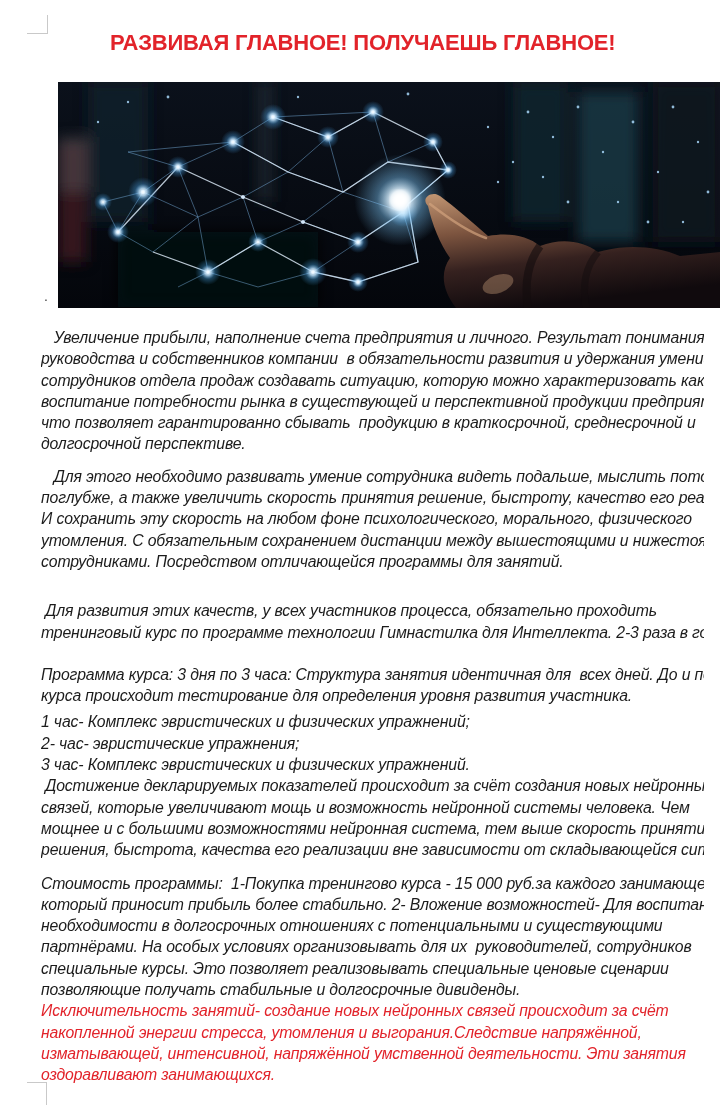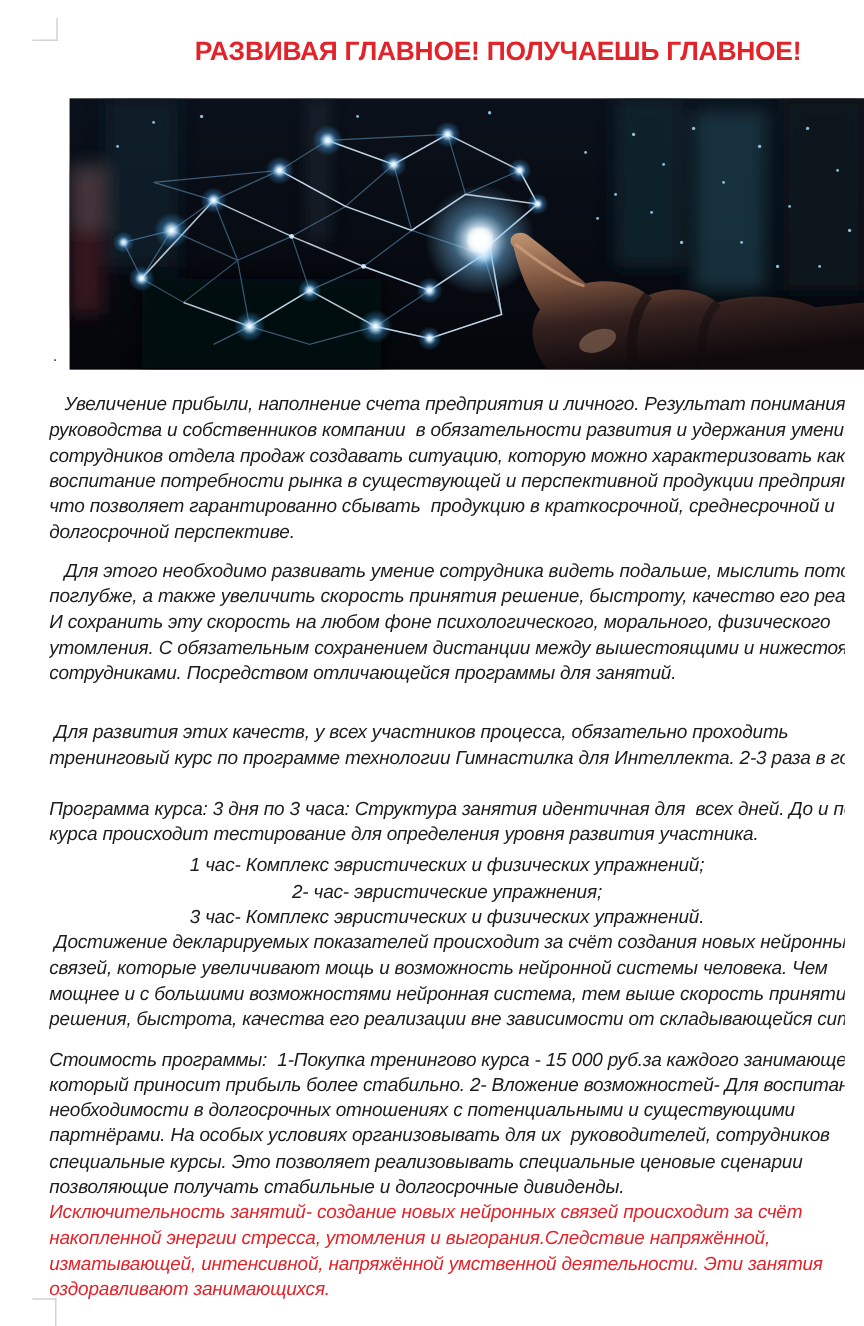--- a/index.html
+++ b/index.html
@@ -1,29 +1,29 @@
 <!DOCTYPE html>
 <html><head>
 <meta charset="utf-8">
 <style>
   html,body{margin:0;padding:0;background:#ffffff;width:720px;height:1105px;overflow:hidden;}
   body{position:relative;font-family:"Liberation Sans",sans-serif;}
   .corner{position:absolute;pointer-events:none;}
   .corner-top{left:27px;top:15px;width:20px;height:18px;border-right:1.5px solid #c9c9c9;border-bottom:1.5px solid #c9c9c9;}
   .corner-bottom{left:27px;top:1082px;width:19px;height:23px;border-right:1.5px solid #c9c9c9;border-top:1.5px solid #c9c9c9;}
-  .doc-title{position:absolute;left:110px;top:30px;width:610px;text-align:center;
+  .doc-title{position:absolute;left:110px;top:30px;width:610px;text-align:left;
     font-size:22px;font-weight:700;letter-spacing:-0.2px;white-space:nowrap;}
   .hero{position:absolute;left:58px;top:82px;width:662px;height:226px;overflow:hidden;background:#070a10;}
   .hero svg{display:block;}
   .stray-dot{position:absolute;left:44px;top:288px;font-size:14px;color:#444;}
   .textflow{position:absolute;left:0;top:327px;width:704px;box-sizing:border-box;padding-left:41px;
     font-style:italic;font-size:15.8px;line-height:21.3px;letter-spacing:-0.15px;color:#1c1c1c;}
   .para{white-space:pre;overflow:hidden;margin:0;}
   .mt11{margin-top:11px;} .mt15{margin-top:28px;} .mt21{margin-top:21px;}
-  .mt5{margin-top:5px;text-align:center;} .mt13{} .mt12{margin-top:12px;}
+  .mt5{margin-top:5px;} .mt13{} .mt12{margin-top:12px;}
 </style>
 </head>
 <body>
 
 <div class="corner corner-top"></div>
 
 <div class="doc-title" style="color: rgb(226, 35, 42);">РАЗВИВАЯ ГЛАВНОЕ! ПОЛУЧАЕШЬ ГЛАВНОЕ!</div>
 
 <div class="hero">
   <svg width="662" height="226" viewBox="0 0 662 226" xmlns="http://www.w3.org/2000/svg">

